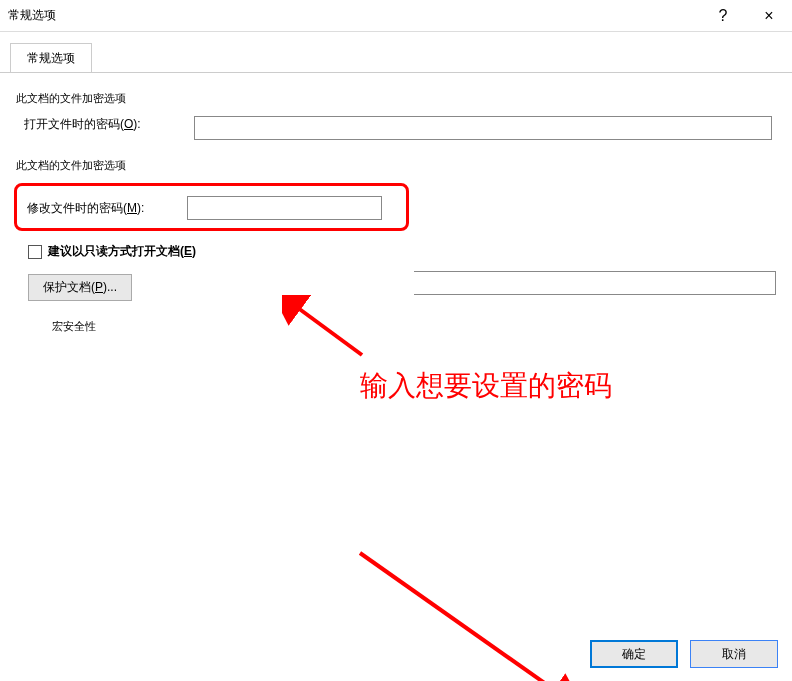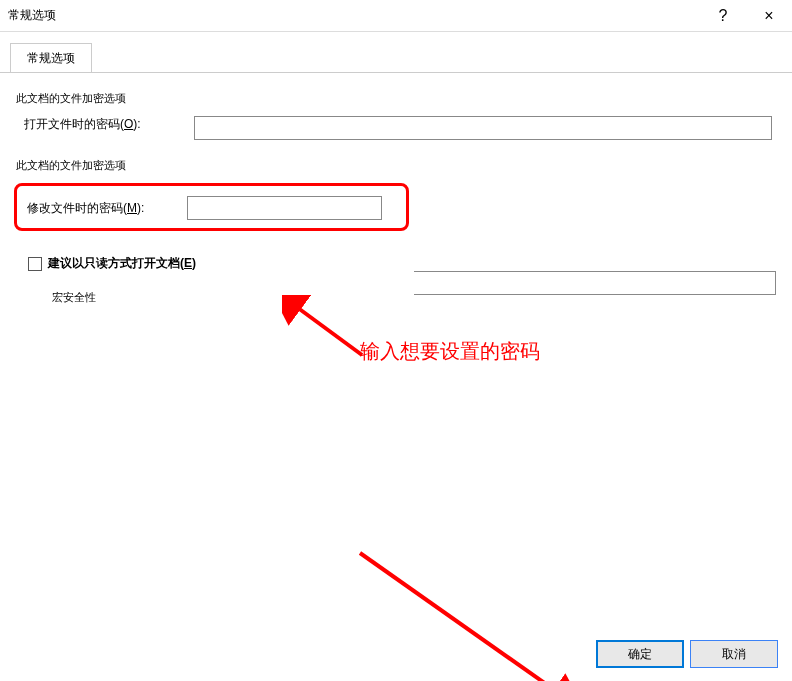--- a/index.html
+++ b/index.html
@@ -67,21 +67,21 @@
       padding: 2px 4px;
       font-size: 12px;
       margin-right: 4px;
     }
     .section2 { margin-top: 18px; }
     .highlight-box {
       border: 3px solid #ff0000;
       border-radius: 8px;
       padding: 10px 8px 8px 0;
       margin-left: -2px;
-      margin-bottom: 24px;
+      margin-bottom: 12px;
       display: flex;
       align-items: center;
       width: 395px;
     }
     .highlight-box .field-label { width: 170px; padding-left: 10px; }
     .highlight-box .field-input {
       flex: 0 0 195px;
       margin-right: 0;
     }
     .regular-modify-input {
@@ -129,23 +129,23 @@
     .macro-btn {
       padding: 6px 18px;
       border: 1px solid #aaa;
       background: #e8e8e8;
       font-size: 12px;
       margin-right: 0;
     }
     .annotation-text {
       position: absolute;
       left: 360px;
-      top: 265px;
+      top: 294px;
       color: #ff0000;
-      font-size: 20px;
+      font-size: 28px;
     }
     svg.arrow1 {
       position: absolute;
       left: 282px;
       top: 222px;
       pointer-events: none;
     }
     svg.arrow2 {
       position: absolute;
       left: 350px;
@@ -155,21 +155,21 @@
     .footer {
       position: absolute;
       bottom: 0;
       right: 0;
       width: 100%;
       height: 54px;
       display: flex;
       justify-content: flex-end;
       align-items: center;
       padding-right: 14px;
-      gap: 6px;
+      gap: 12px;
     }
     .footer-btn {
       width: 88px;
       height: 28px;
       border: 1px solid #3b82f6;
       background: #e8e8e8;
       font-size: 12px;
     }
     .footer-btn.primary {
       border: 2px solid #0078d7;
@@ -206,20 +206,21 @@
       <span class="field-label">修改文件时的密码(<u>M</u>):</span>
       <input class="field-input" type="password" value="" style="">
     </div>
     <div class="regular-modify-input"></div>
 
     <div class="checkbox-row">
       <span class="checkbox"></span>
       <span>建议以只读方式打开文档(<u>E</u>)</span>
     </div>
 
+    <button class="protect-btn">保护文档(<u>P</u>)...</button>
   </div>
 
   <div class="section3">
     <div class="section-title">宏安全性</div>
   </div>
 
   <div class="annotation-text">输入想要设置的密码</div>
 
   <svg class="arrow1" width="90" height="70">
     <defs>

